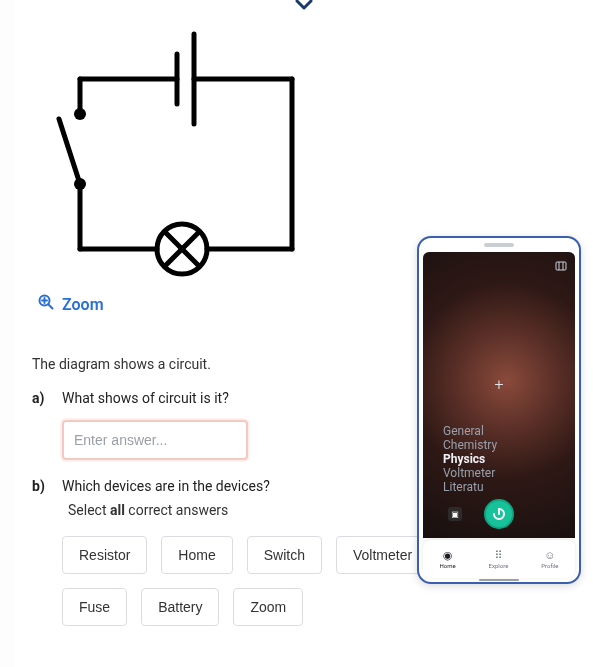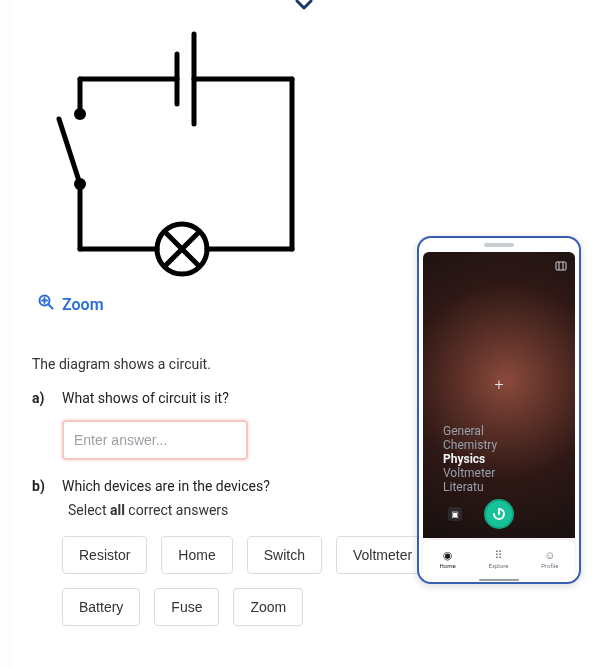--- a/index.html
+++ b/index.html
@@ -106,22 +106,22 @@
 
     <div class="subtext">
       <span>Select </span><b>all</b><span> correct answers</span>
     </div>
 
     <div class="options">
       <button class="optbtn">Resistor</button>
       <button class="optbtn">Home</button>
       <button class="optbtn">Switch</button>
       <button class="optbtn">Voltmeter</button>
+      <button class="optbtn">Fuse</button>
       <button class="optbtn">Battery</button>
-      <button class="optbtn">Fuse</button>
       <button class="optbtn">Zoom</button>
     </div>
 
   </div>
 
   <div class="phone">
     <div class="phone-speaker"></div>
     <div class="phone-screen">
       <div class="flash-icon">
         <svg width="12" height="12" viewBox="0 0 12 12">

